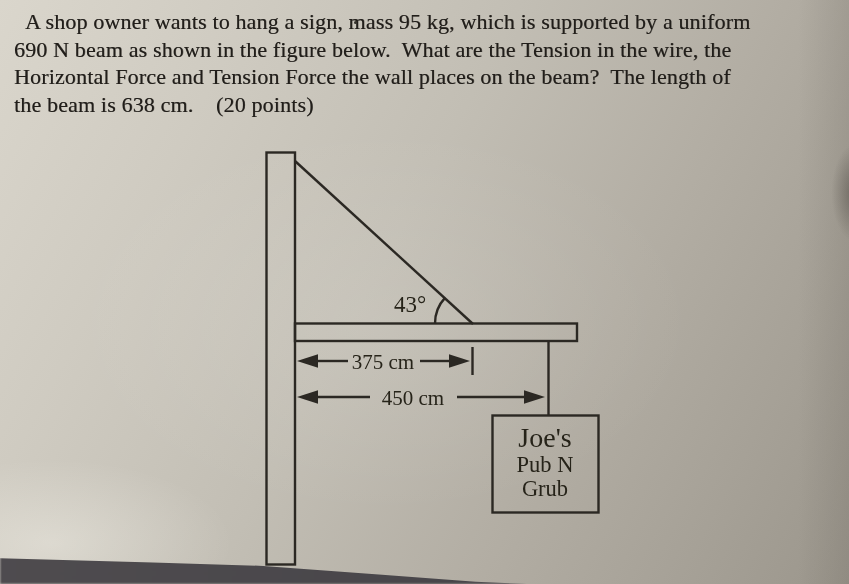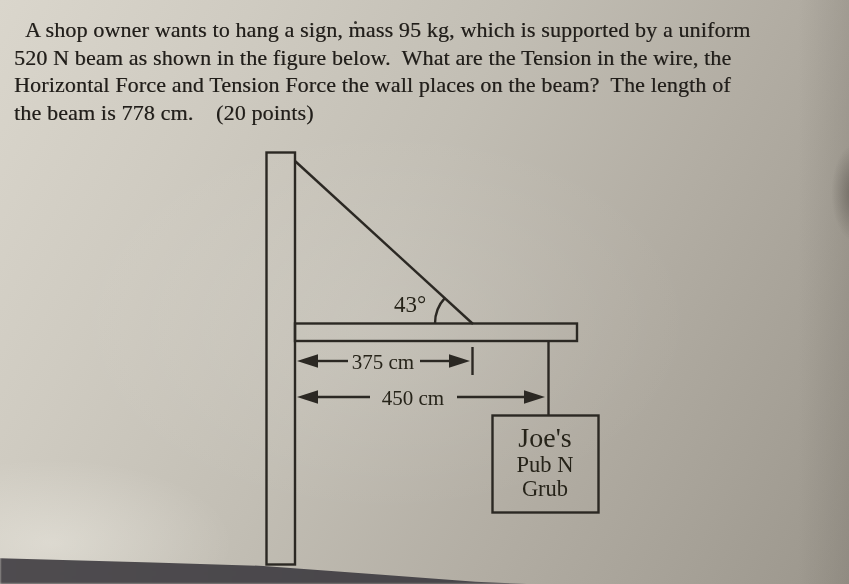--- a/index.html
+++ b/index.html
@@ -34,21 +34,21 @@
     position: absolute; top: 0; left: 0; width: 100%; height: 4px;
     background: linear-gradient(to right, #121110 0%, #15141280%, #1a1917 94%, rgba(26,25,23,0.2) 100%);
   }
   .corner-shadow {
     position: absolute; inset: 0;
     background: linear-gradient(100deg, #504d50, #434146);
     clip-path: polygon(0 95.6%, 18% 96.3%, 31% 96.9%, 45% 98.4%, 56% 99.6%, 62% 100%, 0 100%);
     filter: blur(1.3px);
   }
   .problem {
-    position: absolute; left: 14px; top: 16px;
+    position: absolute; left: 14px; top: 8px;
     width: 828px;
     font-size: 22px;
     line-height: 27.6px;
     color: #211e1a;
     letter-spacing: 0.15px;
     text-shadow: 0.4px 0.4px 0.6px rgba(33,30,26,0.55);
   }
   .pline { white-space: pre; }
   .pline-0 { padding-left: 11px; }
   .speck {
@@ -67,23 +67,23 @@
 </head>
 <body>
 
 <div class="photo">
 
   <div class="paper-bg"></div>
   <div class="right-smudge"></div>
 
   <div class="problem">
     <div class="pline pline-0">A shop owner wants to hang a sign, mass 95 kg, which is supported by a uniform</div>
-    <div class="pline">520 N beam as shown in the figure below.  What are the Tension in the wire, the</div>
+    <div class="pline">690 N beam as shown in the figure below.  What are the Tension in the wire, the</div>
     <div class="pline">Horizontal Force and Tension Force the wall places on the beam?  The length of</div>
-    <div class="pline">the beam is 778 cm.    (20 points)</div>
+    <div class="pline">the beam is 638 cm.    (20 points)</div>
   </div>
 
   <div class="speck"></div>
 
   <svg class="figure" width="849" height="584" viewBox="0 0 849 584">
 
     <rect x="266.5" y="152.5" width="28.5" height="412" class="ink-stroke"></rect>
 
     <line x1="295" y1="161" x2="473" y2="324" class="ink-stroke"></line>
 

